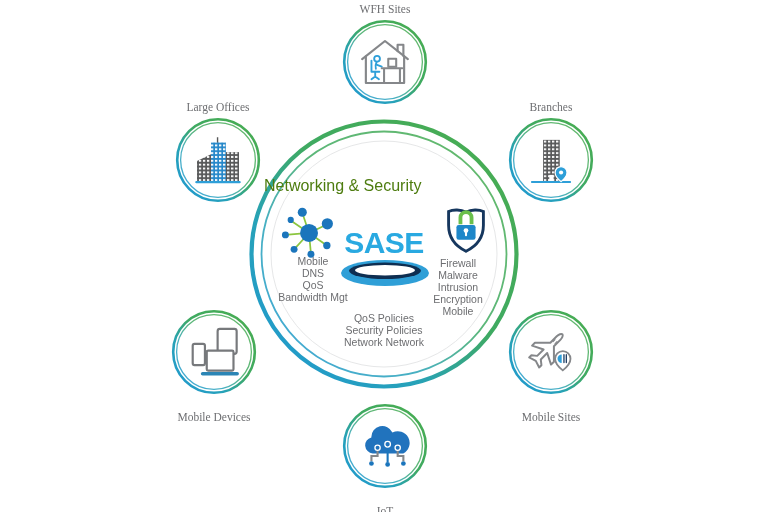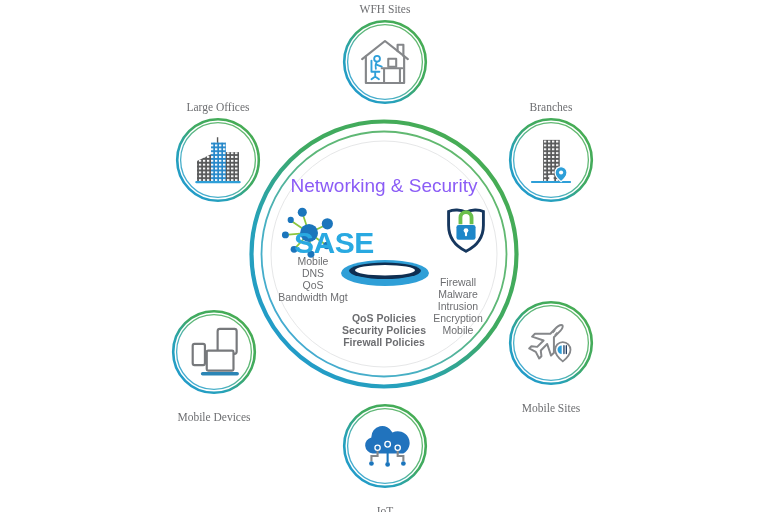--- a/index.html
+++ b/index.html
@@ -8,28 +8,28 @@
   .abs{position:absolute;}
   
   .sat{position:absolute;width:110px;display:flex;flex-direction:column;align-items:center;font-family:Liberation Serif, serif;}
   .sat-label{font-size:11.5px;color:#6d6e71;line-height:16px;white-space:nowrap;}
   .sat-circle{position:relative;width:86px;height:86px;margin-top:2px;}
   .sat.label-bottom .sat-circle{margin-top:0;}
   .sat.label-bottom .sat-label{margin-top:14px;}
   .ring{position:absolute;left:0;top:0;}
   .sat-icon{position:absolute;left:50%;top:50%;transform:translate(-50%,-50%);}
   
-  .fabric-title{position:absolute;left:264px;top:176px;width:240px;text-align:center;
-                font-size:19px;line-height:20px;color:#8b5cf6;}
-  .sase{position:absolute;left:294px;top:226px;width:180px;
+  .fabric-title{position:absolute;left:264px;top:176px;width:240px;
+                font-size:16px;line-height:20px;color:#4d7c0f;}
+  .sase{position:absolute;left:294px;top:226px;width:180px;text-align:center;
         font-size:30px;font-weight:700;color:#29a9e1;letter-spacing:-0.5px;}
   .flist{position:absolute;font-size:10.5px;line-height:11.9px;color:#6d6e71;text-align:center;}
   .list-left{left:265px;top:256px;width:96px;}
-  .list-right{left:410px;top:277px;width:96px;}
-  .list-bottom{left:324px;top:312px;width:120px;line-height:12px;font-weight:bold;}
+  .list-right{left:410px;top:258px;width:96px;}
+  .list-bottom{left:324px;top:312px;width:120px;line-height:12px;}
 </style>
 </head>
 <body>
 
 <div class="stage">
 
   <svg class="abs" style="left:248px;top:118px" width="272" height="272" viewBox="0 0 272 272">
     <defs>
       <linearGradient id="gC" x1="1" y1="0" x2="0" y2="1">
         <stop offset="0" stop-color="#4aad4f"></stop>
@@ -90,21 +90,21 @@
     <div>Firewall</div>
     <div>Malware</div>
     <div>Intrusion</div>
     <div>Encryption</div>
     <div>Mobile</div>
   </div>
 
   <div class="flist list-bottom">
     <div>QoS Policies</div>
     <div>Security Policies</div>
-    <div>Firewall Policies</div>
+    <div>Network Network</div>
   </div>
 
   <div class="sat label-top" style="left:330px;top:1px">
     <div class="sat-label">WFH Sites</div>
     <div class="sat-circle">
       <svg class="ring" width="86" height="86" viewBox="0 0 86 86">
         <defs>
             <linearGradient id="g1" x1="1" y1="0" x2="0" y2="1">
           <stop offset="0" stop-color="#4aad4f"></stop>
               <stop offset="0.45" stop-color="#3faa62"></stop>
@@ -219,21 +219,21 @@
           <rect x="36" y="6.5" width="21" height="27.5" rx="2.5"></rect>
           <rect x="8.5" y="23" width="13.5" height="23.5" rx="2"></rect>
           <rect x="24" y="30.5" width="29.5" height="22" rx="1.5"></rect>
         </g>
         <rect x="17.5" y="54" width="42" height="3.8" rx="1.9" fill="#2b85b5"></rect>
       </svg>
     </div>
     <div class="sat-label">Mobile Devices</div>
   </div>
 
-  <div class="sat label-bottom" style="left:496px;top:300px">
+  <div class="sat label-bottom" style="left:496px;top:309px">
     <div class="sat-circle">
       <svg class="ring" width="86" height="86" viewBox="0 0 86 86">
         <defs>
             <linearGradient id="g5" x1="1" y1="0" x2="0" y2="1">
           <stop offset="0" stop-color="#4aad4f"></stop>
               <stop offset="0.45" stop-color="#3faa62"></stop>
           <stop offset="0.68" stop-color="#27a2b8"></stop>
               <stop offset="1" stop-color="#1f97d4"></stop>
         </linearGradient>
           </defs>

